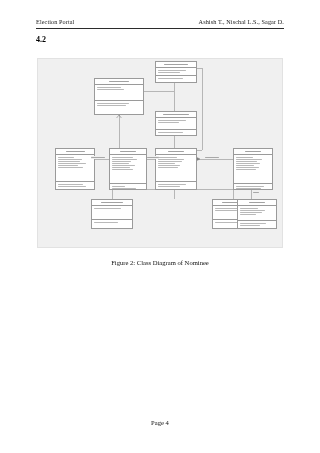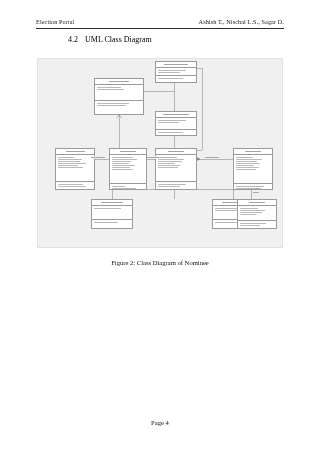--- a/index.html
+++ b/index.html
@@ -20,22 +20,22 @@
     font-size:6.2px;letter-spacing:.1px;color:#222;
   }
   .header-rule{
     position:absolute;left:36px;top:28px;width:248px;height:1px;
     background:#2b2b2b;
   }
 
   
   .sec-heading{
     position:absolute;left:36px;top:35px;
-    font-size:8px;font-weight:normal;color:#000;
-    display:flex;gap:7px;align-items:flex-end;margin-left:32px;
+    font-size:8px;font-weight:bold;color:#000;
+    display:flex;gap:7px;align-items:flex-end;
   }
 
   
   .figure{
     position:absolute;left:37px;top:58px;width:246px;height:190px;
   }
   .canvas{
     position:absolute;inset:0;
     background:#f0f0f0;
     border:1px solid #e2e2e2;
@@ -83,21 +83,20 @@
 <div class="page">
 
   <div class="header">
     <span>Election Portal</span>
     <span>Ashish T., Nischal L.S., Sagar D.</span>
   </div>
   <div class="header-rule"></div>
 
   <div class="sec-heading">
     <span>4.2</span>
-    <span>UML Class Diagram</span>
   </div>
 
   <div class="figure">
     <div class="canvas"></div>
 
     <div class="svgwrap">
       <svg viewBox="0 0 246 190" preserveAspectRatio="none">
         <g stroke="#8f8f8f" stroke-width="0.6" fill="none" shape-rendering="crispEdges">
 
           <line x1="137" y1="25" x2="137" y2="53"></line>

